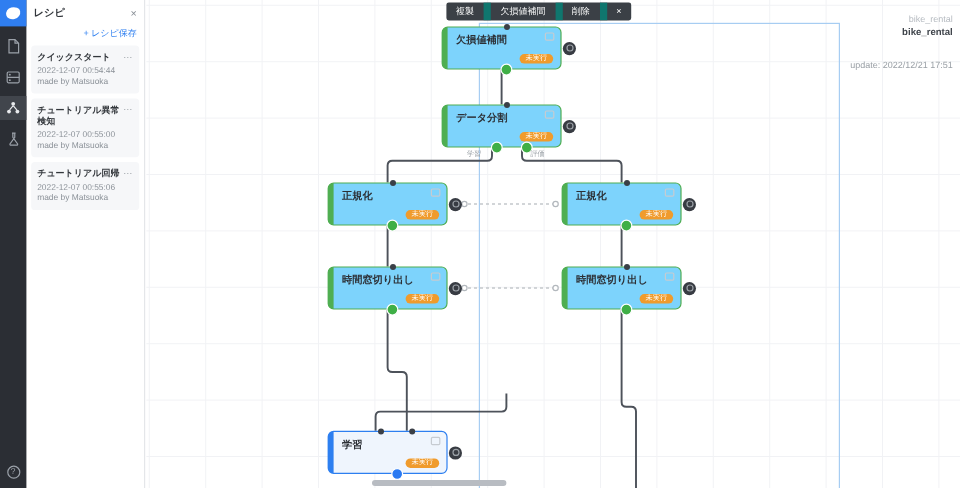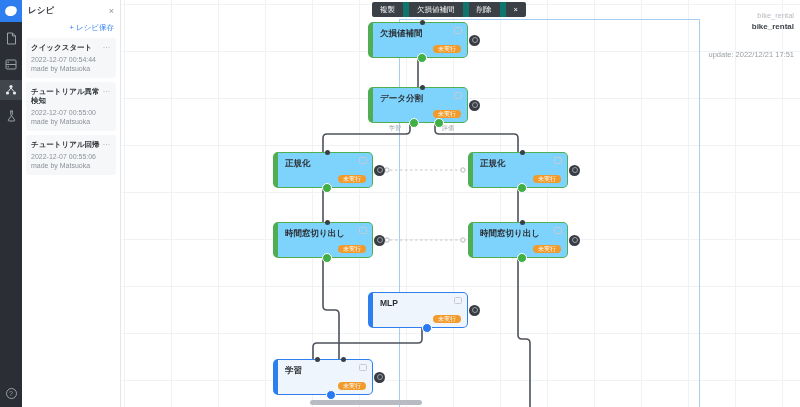--- a/index.html
+++ b/index.html
@@ -151,27 +151,20 @@
 
   <div class="node" style="left:468px;top:222px">
     <span class="nlabel">時間窓切り出し</span>
     <span class="note-ic"></span>
     <span class="badge">未実行</span>
     <span class="p-top" style="left:47px"></span>
     <span class="p-bot" style="left:44px"></span>
     <span class="p-side"></span>
   </div>
 
-  <div class="node blue" style="left:368px;top:292px">
-    <span class="nlabel">MLP</span>
-    <span class="note-ic"></span>
-    <span class="badge">未実行</span>
-    <span class="p-bot blue" style="left:49px"></span>
-    <span class="p-side"></span>
-  </div>
 
   <div class="node blue" style="left:273px;top:359px">
     <span class="nlabel">学習</span>
     <span class="note-ic"></span>
     <span class="badge">未実行</span>
     <span class="p-top" style="left:37px"></span>
     <span class="p-top" style="left:63px"></span>
     <span class="p-bot blue" style="left:48px"></span>
     <span class="p-side"></span>
   </div>

